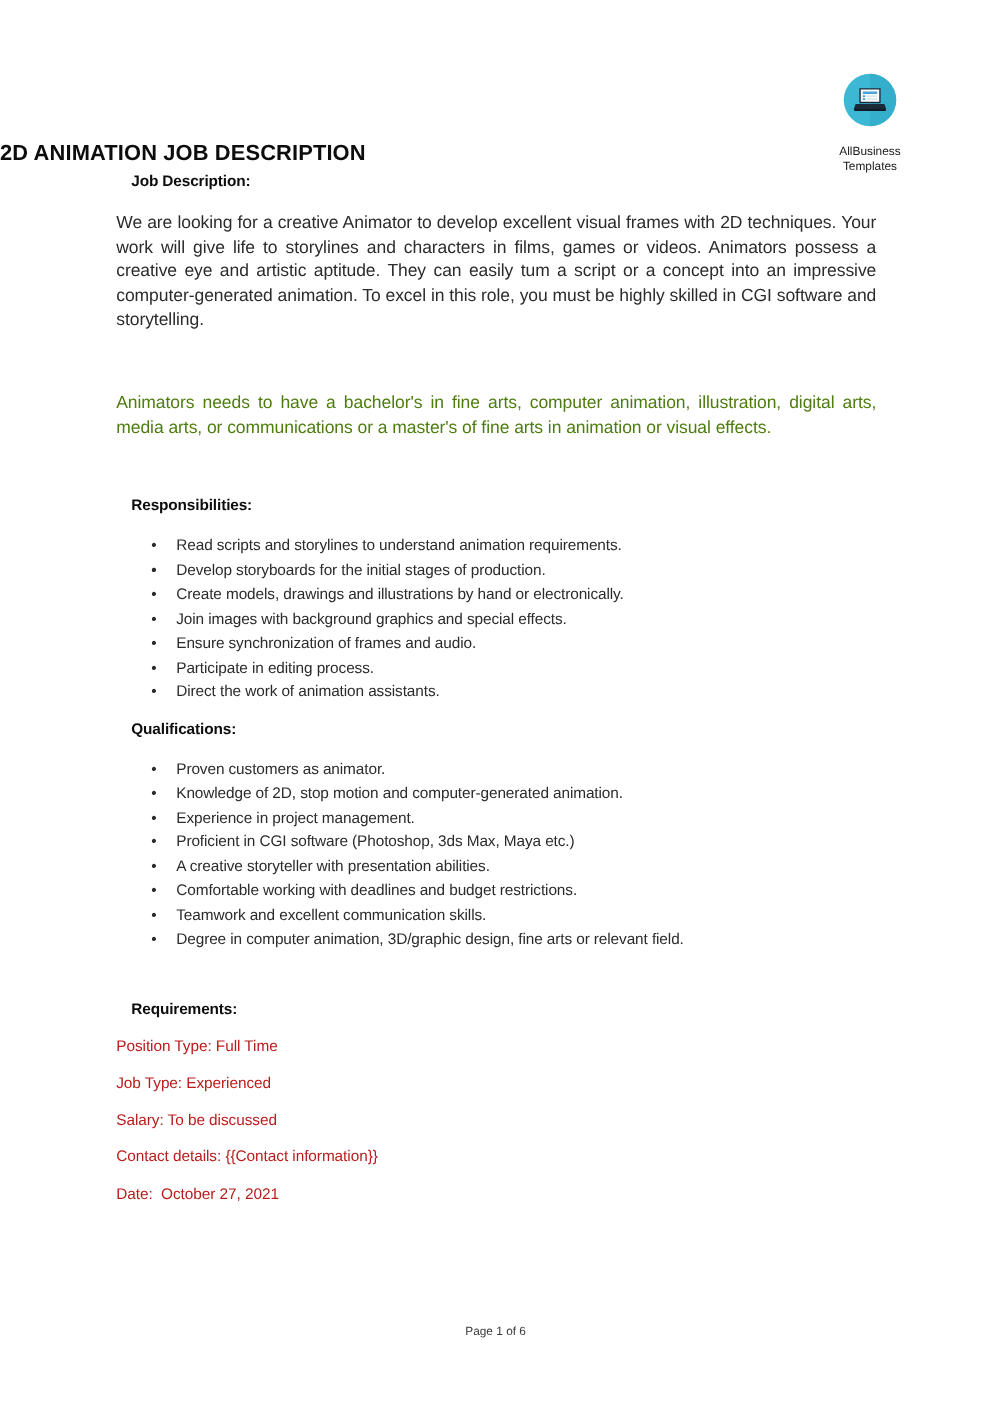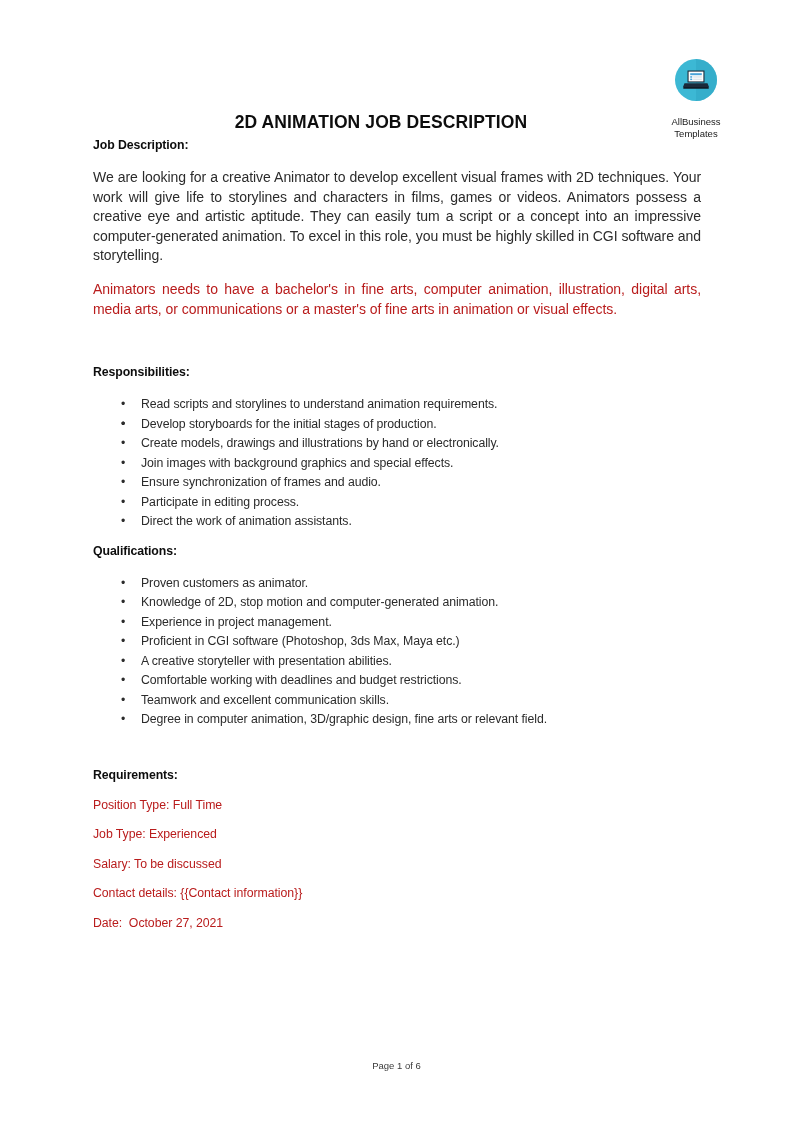--- a/index.html
+++ b/index.html
@@ -47,21 +47,20 @@
     color: #1a1a1a;
     letter-spacing: 0px;
   }
 
   
   .doc-title {
     position: absolute;
     left: 0;
     top: 112px;
     width: 762px;
-    text-align: center;
     font-family: "Liberation Sans", sans-serif;
     font-weight: bold;
     font-size: 17.5px;
     letter-spacing: 0.1px;
     color: #0d0d0d;
   }
 
   
   .content {
     position: absolute;
@@ -69,32 +68,34 @@
     top: 138px;
     width: 608px;
   }
 
   .section-head {
     font-family: "Liberation Sans", sans-serif;
     font-weight: bold;
     font-size: 12.3px;
     color: #0d0d0d;
     letter-spacing: -0.1px;
+    margin-left: 12px;
   }
 
   .para {
     font-family: "Liberation Sans", sans-serif;
     font-size: 14px;
     line-height: 19.6px;
     text-align: justify;
     color: #2b2b2b;
     letter-spacing: -0.05px;
   }
   .para.muted {
-    color: #b91c1c;
+    color: #4d7c0f;
+    margin-top: 32px;
   }
 
   ul.bullets {
     list-style: none;
     margin: 0;
     padding: 0;
   }
   ul.bullets li {
     position: relative;
     padding-left: 48px;

